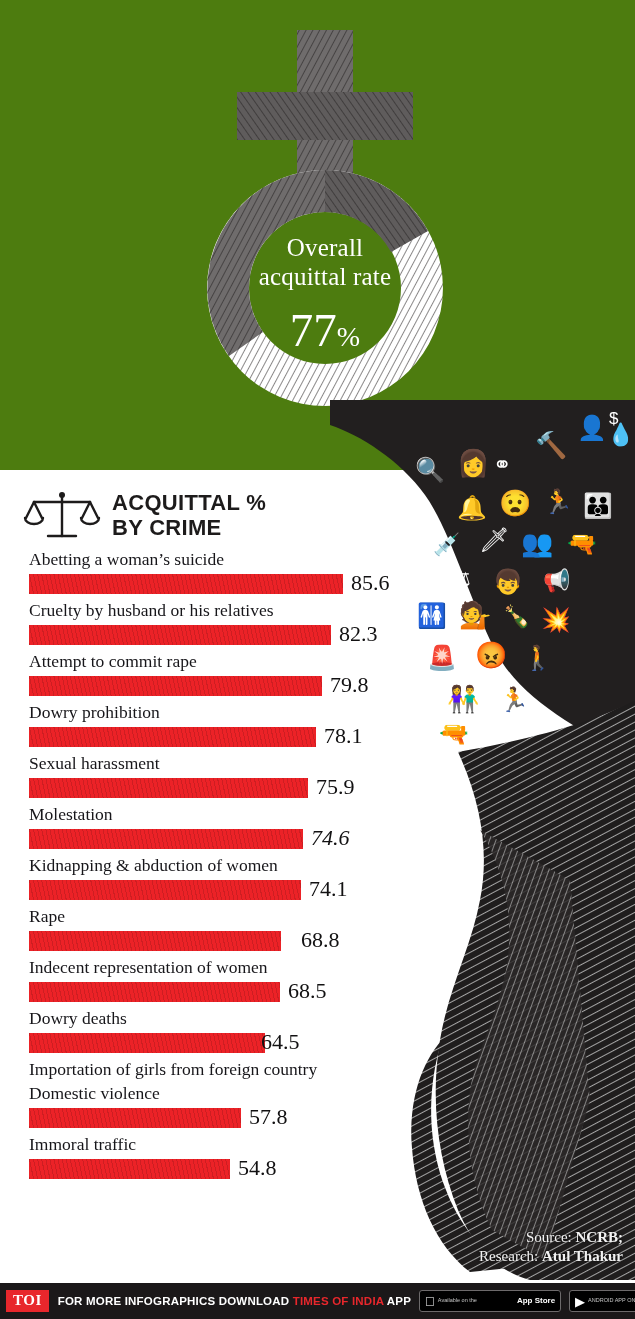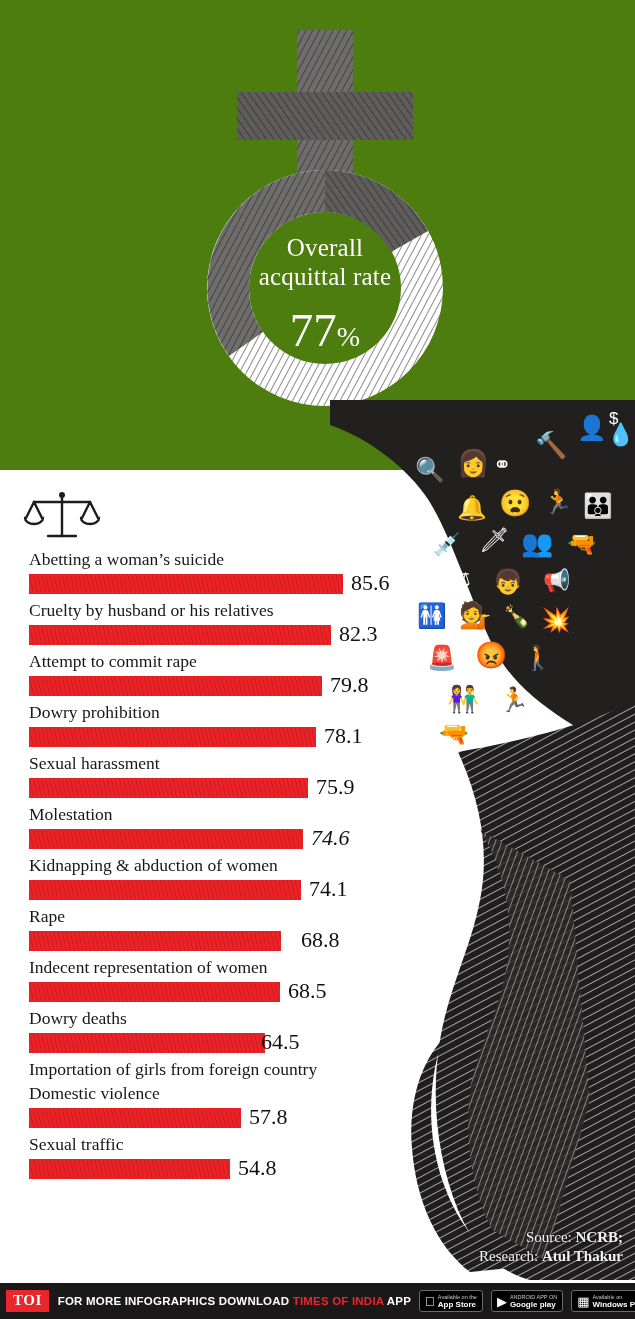--- a/index.html
+++ b/index.html
@@ -195,21 +195,21 @@
     align-items: center;
     padding: 0 5px;
     color: #fff;
     font-family: "Liberation Sans", sans-serif;
     font-size: 6.5px;
     line-height: 7.5px;
     white-space: nowrap;
     background: #000;
   }
   .store .glyph { font-size: 13px; margin-right: 3px; line-height: 13px; }
-  .store .lines { display: flex; flex-direction: column; }
+  .store .lines { display: flex; flex-direction: row; gap: 40px; }
   .store .l1 { opacity: .75; font-size: 5.5px; }
   .store .l2 { font-size: 8px; font-weight: bold; }
 </style>
 </head>
 <body>
 
 <div id="page">
 
   <div class="top-panel">
     <div class="venus-wrap">
@@ -325,20 +325,24 @@
             <line x1="12" y1="12" x2="4" y2="28"></line>
             <line x1="12" y1="12" x2="20" y2="28"></line>
             <line x1="68" y1="12" x2="60" y2="28"></line>
             <line x1="68" y1="12" x2="76" y2="28"></line>
             <path d="M3 28 a9 6 0 0 0 18 0"></path>
             <path d="M59 28 a9 6 0 0 0 18 0"></path>
           </g>
           <circle cx="40" cy="5" r="3" fill="#1d1b1b"></circle>
         </svg>
       </span>
+      <div class="chart-title">
+        <span>ACQUITTAL %</span><br>
+        <span>BY CRIME</span>
+      </div>
     </div>
 
     <div class="rows">
 
       <div class="row">
         <div class="row-label">Abetting a woman’s suicide</div>
         <div class="bar-line">
           <div class="bar" style="width:314px;"></div>
           <div class="bar-value" style="left:322px;">85.6</div>
         </div>
@@ -422,21 +426,21 @@
 
       <div class="row">
         <div class="row-label">Domestic violence</div>
         <div class="bar-line">
           <div class="bar" style="width:212px;"></div>
           <div class="bar-value" style="left:220px;">57.8</div>
         </div>
       </div>
 
       <div class="row">
-        <div class="row-label">Sexual traffic</div>
+        <div class="row-label">Immoral traffic</div>
         <div class="bar-line">
           <div class="bar" style="width:201px;"></div>
           <div class="bar-value" style="left:209px;">54.8</div>
         </div>
       </div>
 
     </div>
   </div>
 
   <div class="source">

